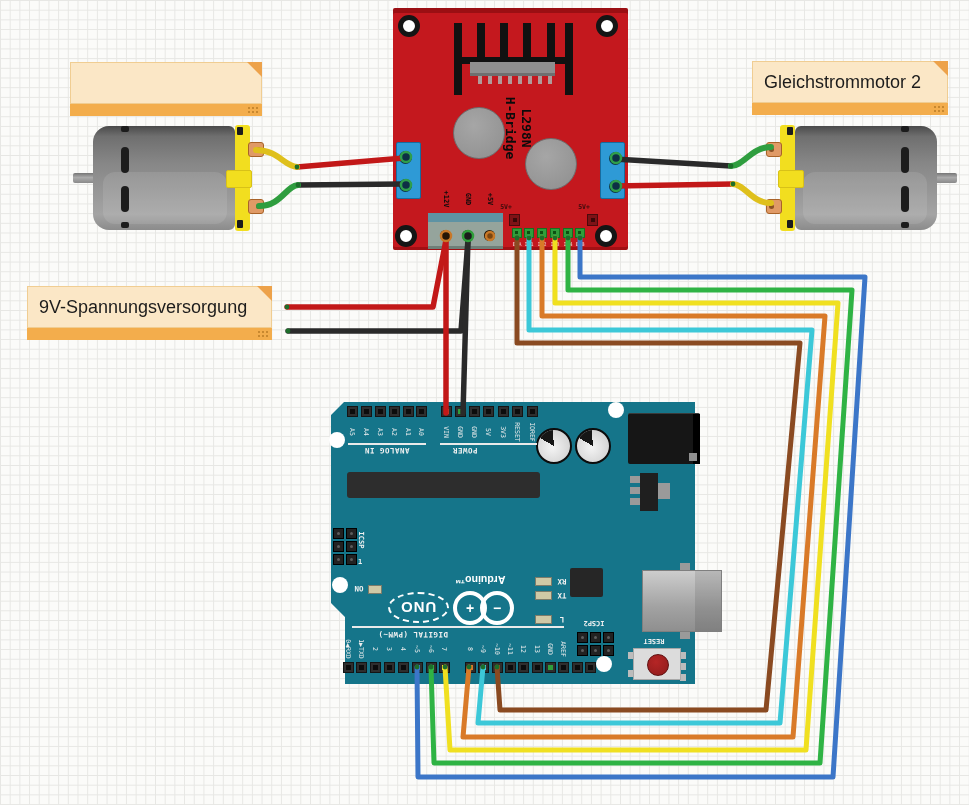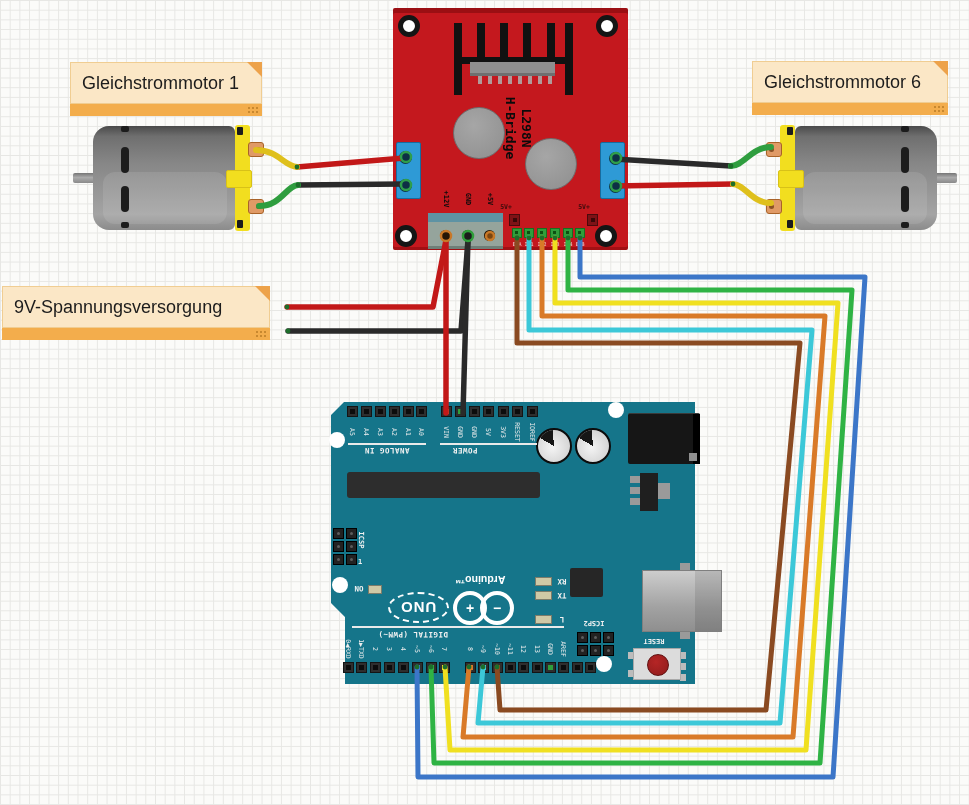--- a/index.html
+++ b/index.html
@@ -114,37 +114,36 @@
   svg.wires{position:absolute;left:0;top:0;z-index:50;pointer-events:none;}
 </style>
 </head>
 <body>
 
 <div class="stage">
 
 
   <div class="note" style="left:70px;top:62px;width:192px;">
     <div class="note-body">
-        <span>Gleichstrommotor 1</span>
       <i class="note-fold"></i>
       </div>
     <div class="note-bar">
         <i class="note-grip"></i>
       </div>
   </div>
   <div class="note" style="left:752px;top:61px;width:196px;">
     <div class="note-body">
-        <span>Gleichstrommotor 6</span>
+        <span>Gleichstrommotor 2</span>
       <i class="note-fold"></i>
       </div>
     <div class="note-bar">
         <i class="note-grip"></i>
       </div>
   </div>
-  <div class="note" style="left:2px;top:286px;width:268px;">
+  <div class="note" style="left:27px;top:286px;width:245px;">
     <div class="note-body">
         <span>9V-Spannungsversorgung</span>
       <i class="note-fold"></i>
       </div>
     <div class="note-bar">
         <i class="note-grip"></i>
       </div>
   </div>
 
   <div class="motor" style="left:73px;top:125px;">

